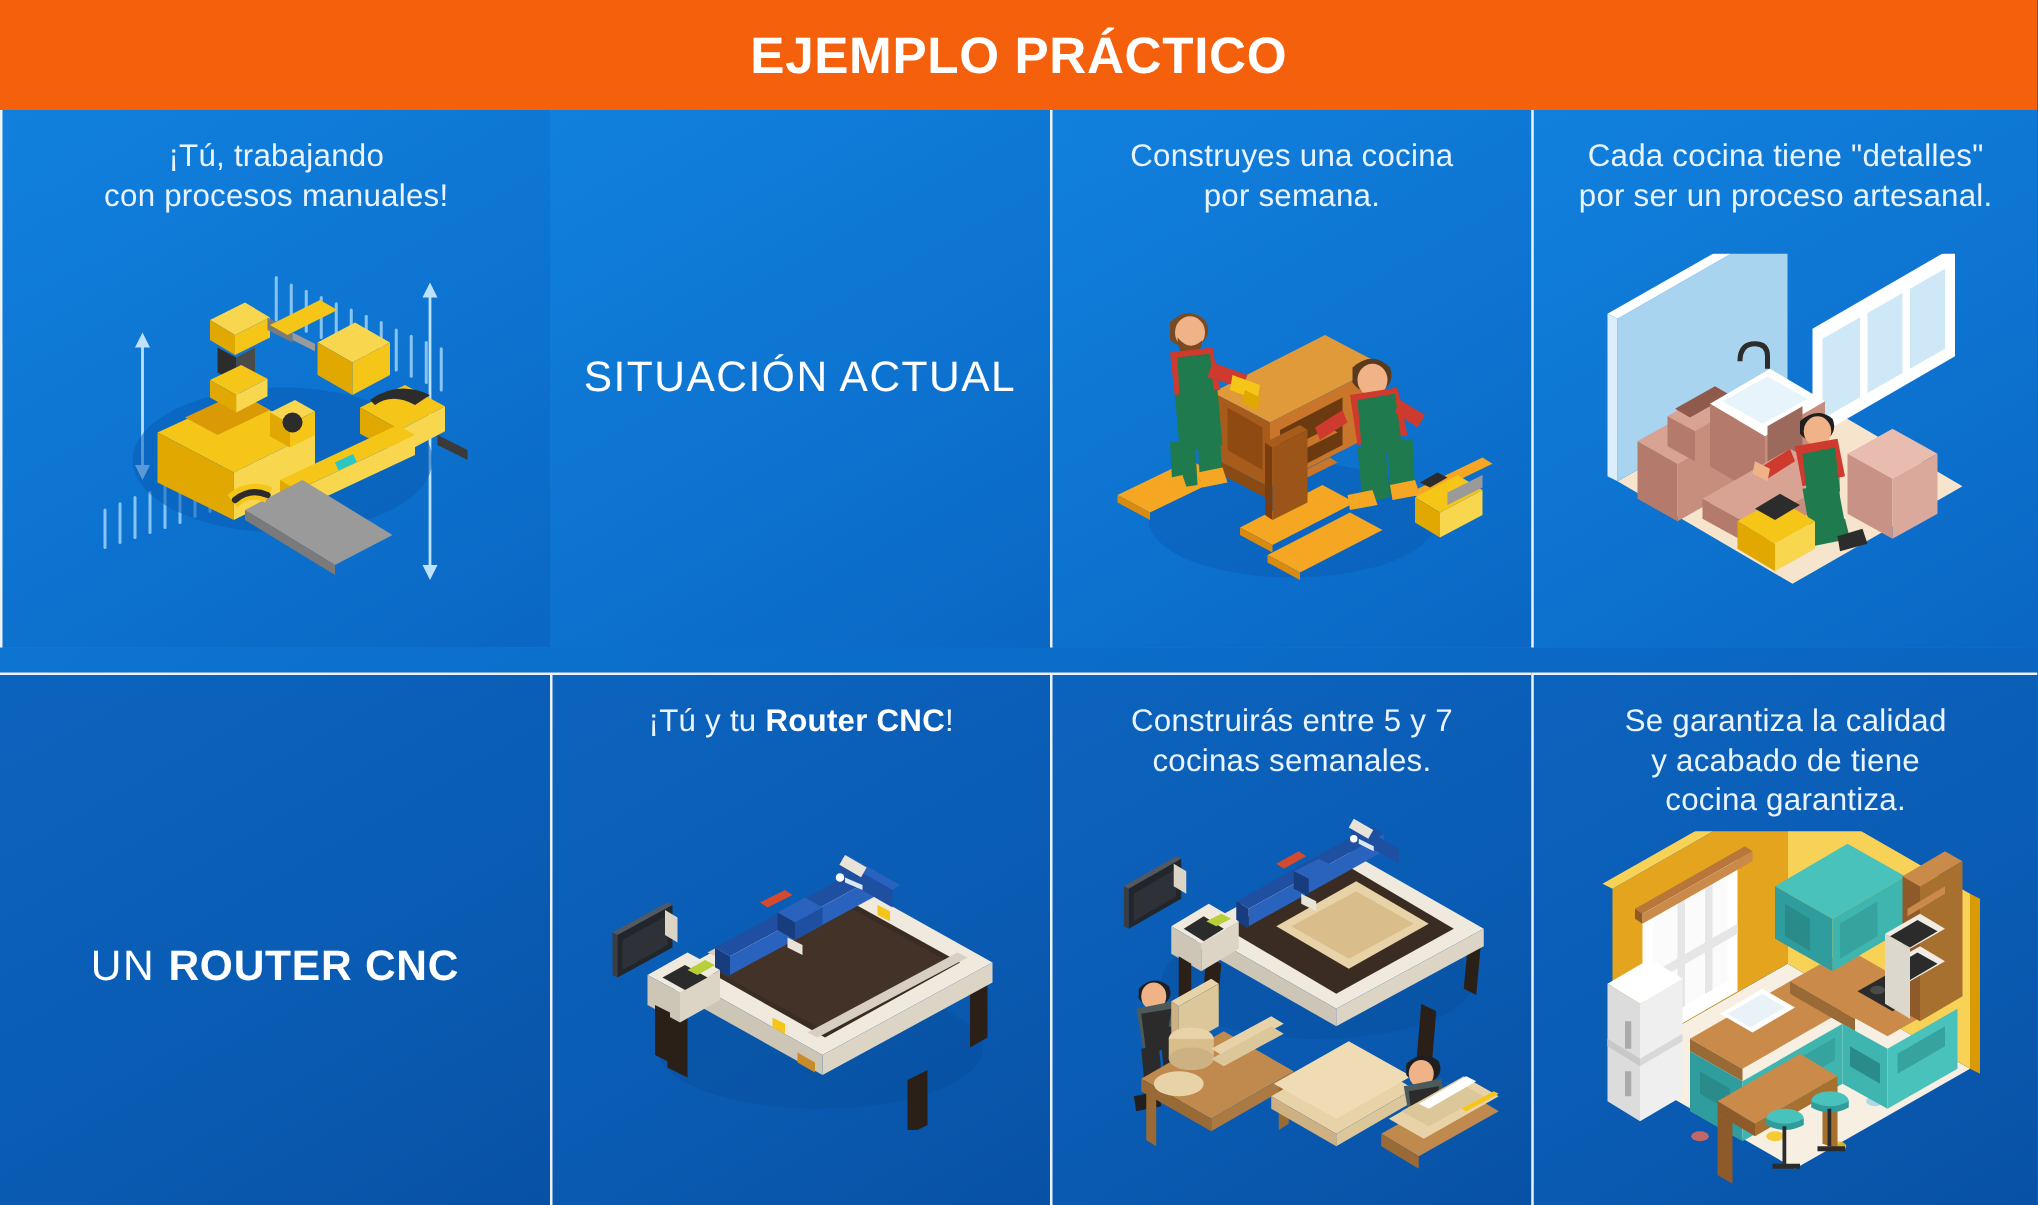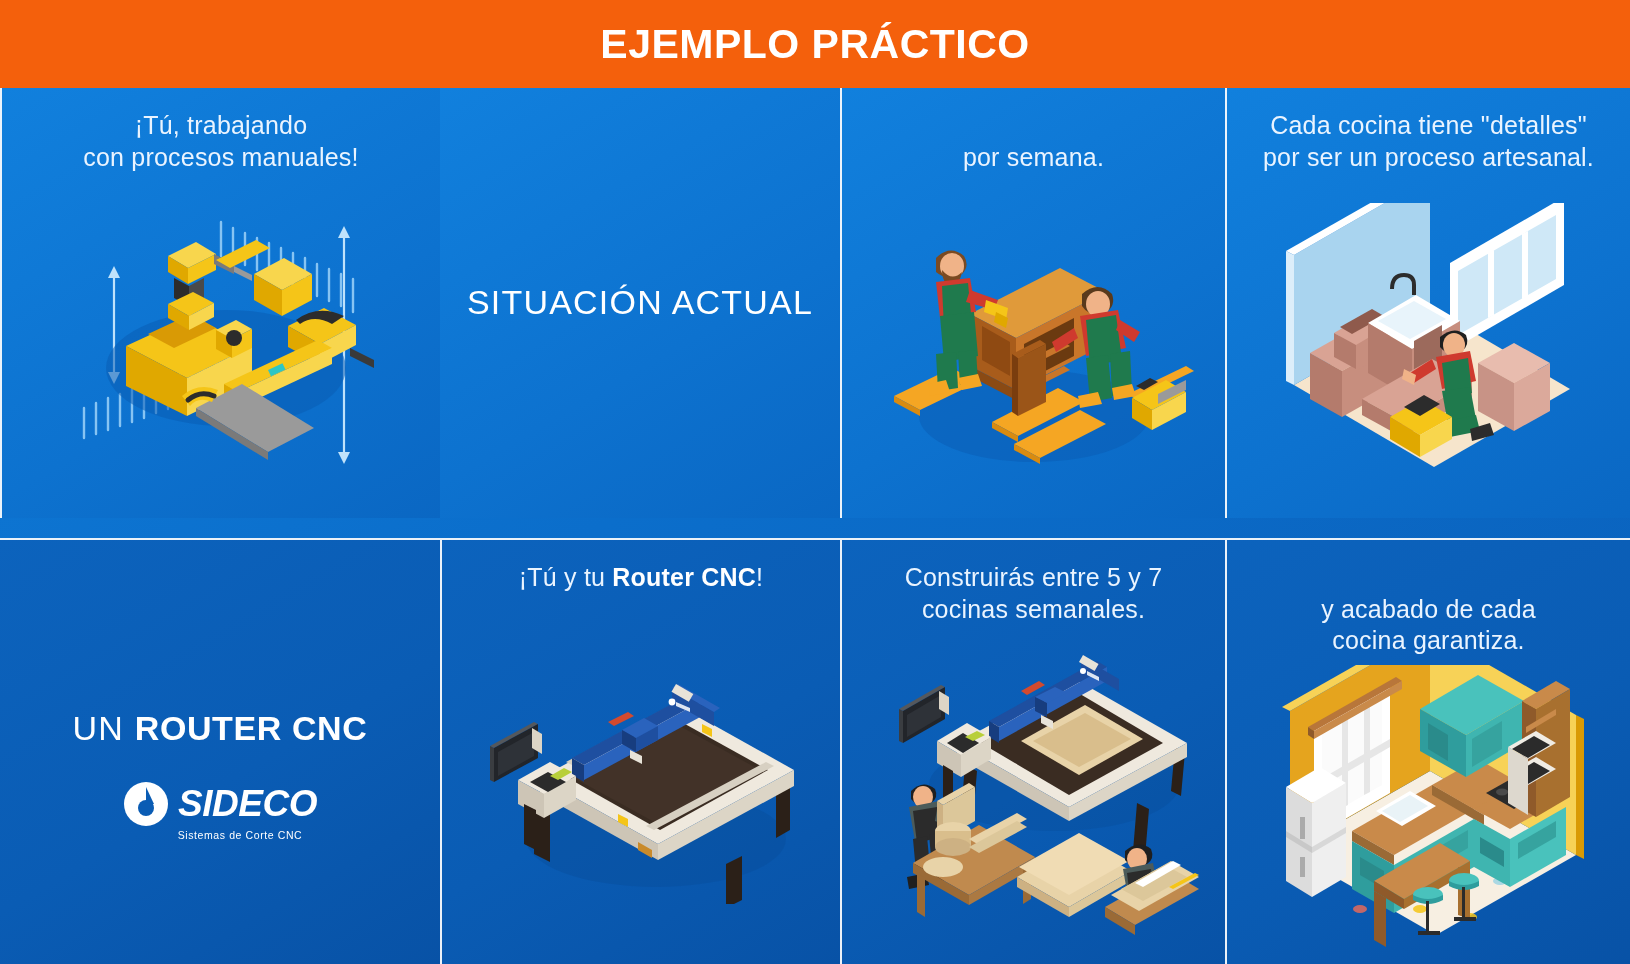--- a/index.html
+++ b/index.html
@@ -196,21 +196,21 @@
         </svg>
       </div>
     </div>
 
     <div class="cell row-top label-cell">
       <div class="side-label">SITUACIÓN ACTUAL</div>
     </div>
 
     <div class="cell row-top vline">
       <div class="cell-heading">
-        <br>
+        <span>Construyes una cocina</span><br>
         <span>por semana.</span>
       </div>
       <div class="art">
         <svg width="320" height="260" viewBox="0 0 320 260">
           <ellipse cx="160" cy="200" rx="115" ry="46" fill="#0a5cb4" opacity="0.5"></ellipse>
 
           <g>
             <polygon points="20,180 78,152 104,166 46,194" fill="#f5a623"></polygon>
             <polygon points="20,180 46,194 46,200 20,186" fill="#d98b10"></polygon>
             <polygon points="118,206 184,172 210,186 144,220" fill="#f5a623"></polygon>
@@ -349,32 +349,20 @@
           </g>
         </svg>
       </div>
     </div>
 
     <div class="cell row-bot label-cell hline-top">
       <div class="side-label">
         <br>
         <span>UN </span><span class="bold">ROUTER CNC</span>
       </div>
-      <div class="logo">
-        <div class="logo-row">
-          <svg width="46" height="46" viewBox="0 0 46 46">
-            <circle cx="23" cy="23" r="22" fill="#ffffff"></circle>
-            <path d="M23 6 L31 23 L23 23 Z" fill="#0a5cb4"></path>
-            <circle cx="23" cy="27" r="8" fill="#0a5cb4"></circle>
-            <path d="M16 10 L23 23 L10 20 Z" fill="#0a5cb4" opacity="0.0"></path>
-          </svg>
-          <div class="logo-word">SIDECO</div>
-        </div>
-        <div class="logo-tag">Sistemas de Corte CNC</div>
-      </div>
     </div>
 
     <div class="cell row-bot vline hline-top">
       <div class="cell-heading">
         <span>¡Tú y tu </span><span class="bold">Router CNC</span><span>!</span>
       </div>
       <div class="art">
         <svg width="330" height="250" viewBox="0 0 330 250">
           <ellipse cx="180" cy="185" rx="130" ry="48" fill="#084d9c" opacity="0.45"></ellipse>
 
@@ -537,22 +525,22 @@
             <polygon points="252,234 296,210 318,222 274,246" fill="#dcc79a"></polygon>
             <polygon points="266,228 304,206 312,210 274,232" fill="#ffffff"></polygon>
             <polygon points="300,232 326,218 330,220 304,234" fill="#f5c518"></polygon>
           </g>
         </svg>
       </div>
     </div>
 
     <div class="cell row-bot vline hline-top">
       <div class="cell-heading">
-        <br>
-        <span>y acabado de cada</span><br>
+        <span>Se garantiza la calidad</span><br>
+        <span>y acabado de tiene</span><br>
         <span>cocina garantiza.</span>
       </div>
       <div class="art">
         <svg width="330" height="290" viewBox="0 0 330 290">
 
           <polygon points="26,186 166,106 312,190 172,270" fill="#f7efe2"></polygon>
 
           <g opacity="0.85">
             <ellipse cx="120" cy="212" rx="7" ry="4" fill="#9ed4e4"></ellipse>
             <ellipse cx="186" cy="182" rx="7" ry="4" fill="#9ed4e4"></ellipse>

